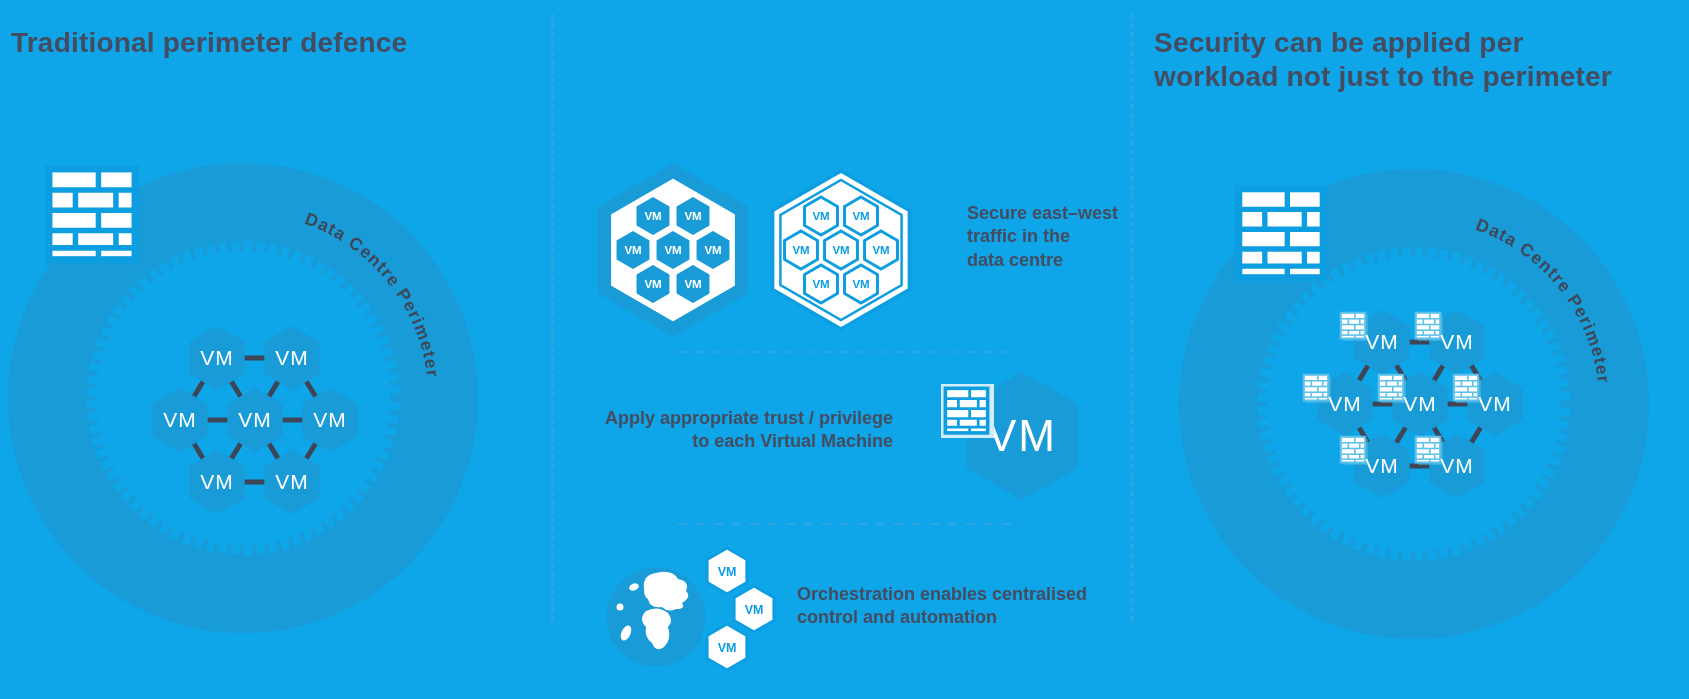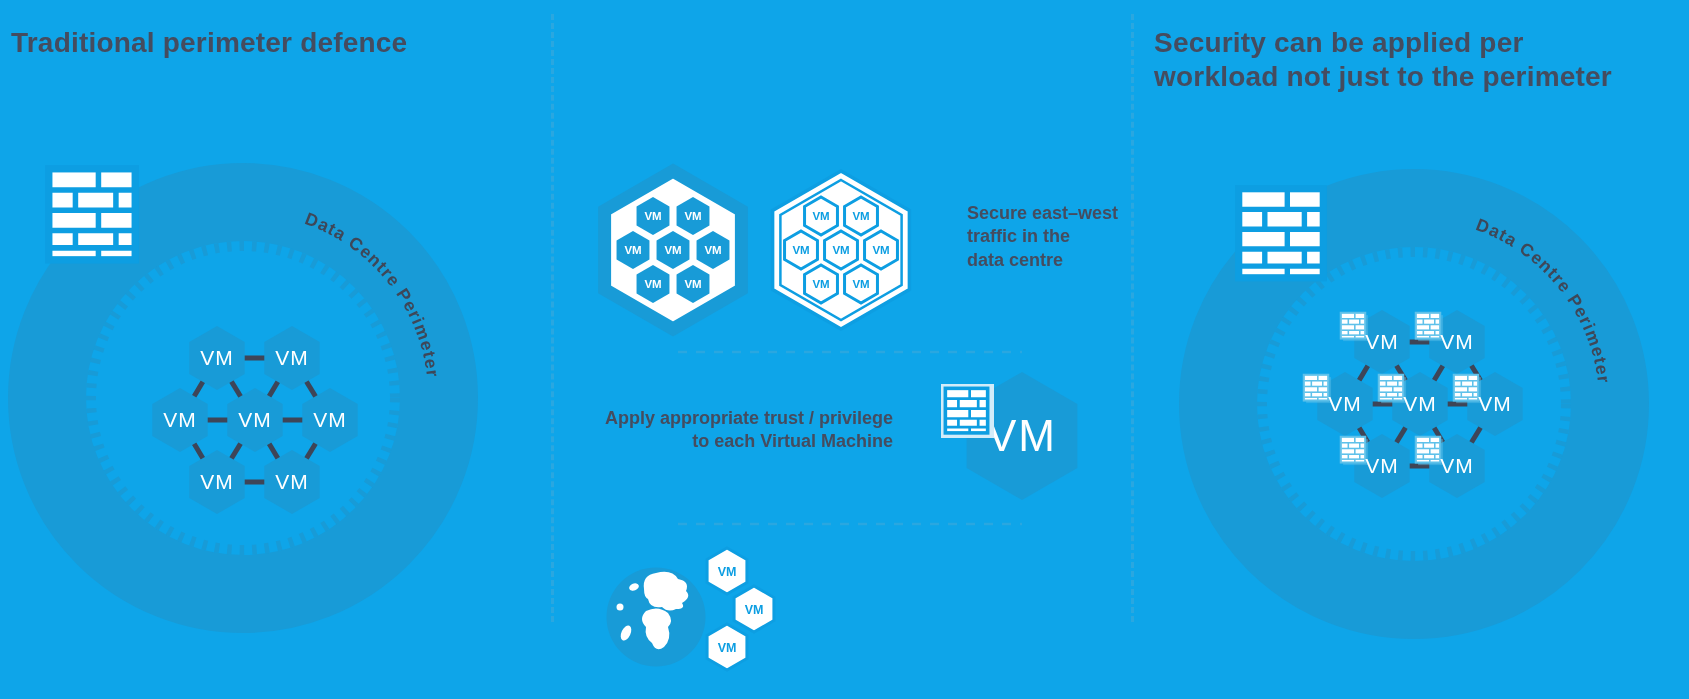--- a/index.html
+++ b/index.html
@@ -33,20 +33,22 @@
 
   <div class="title" style="left:11px;top:26px;">Traditional perimeter defence</div>
   <div class="title" style="left:1146px;top:26px;width:520px;margin-left:8px;">Security can be applied per
 workload not just to the perimeter</div>
 
   <div class="caption" style="left:927px;top:202px;margin-left:40px;">Secure east–west
 traffic in the
 data centre</div>
   <div class="caption right" style="left:520px;top:407px;width:373px;">Apply appropriate trust / privilege
 to each Virtual Machine</div>
+  <div class="caption" style="left:797px;top:583px;">Orchestration enables centralised
+control and automation</div>
 
   <svg class="stage" width="1689" height="699" viewBox="0 0 1689 699">
     <defs>
 
       <g id="fw">
         <rect x="3" y="3" width="94" height="99" fill="#ffffff" stroke="currentColor" stroke-width="8"></rect>
         <g stroke="currentColor" stroke-width="6">
           <line x1="6" y1="26" x2="94" y2="26"></line>
           <line x1="6" y1="48" x2="94" y2="48"></line>
           <line x1="6" y1="70" x2="94" y2="70"></line>

